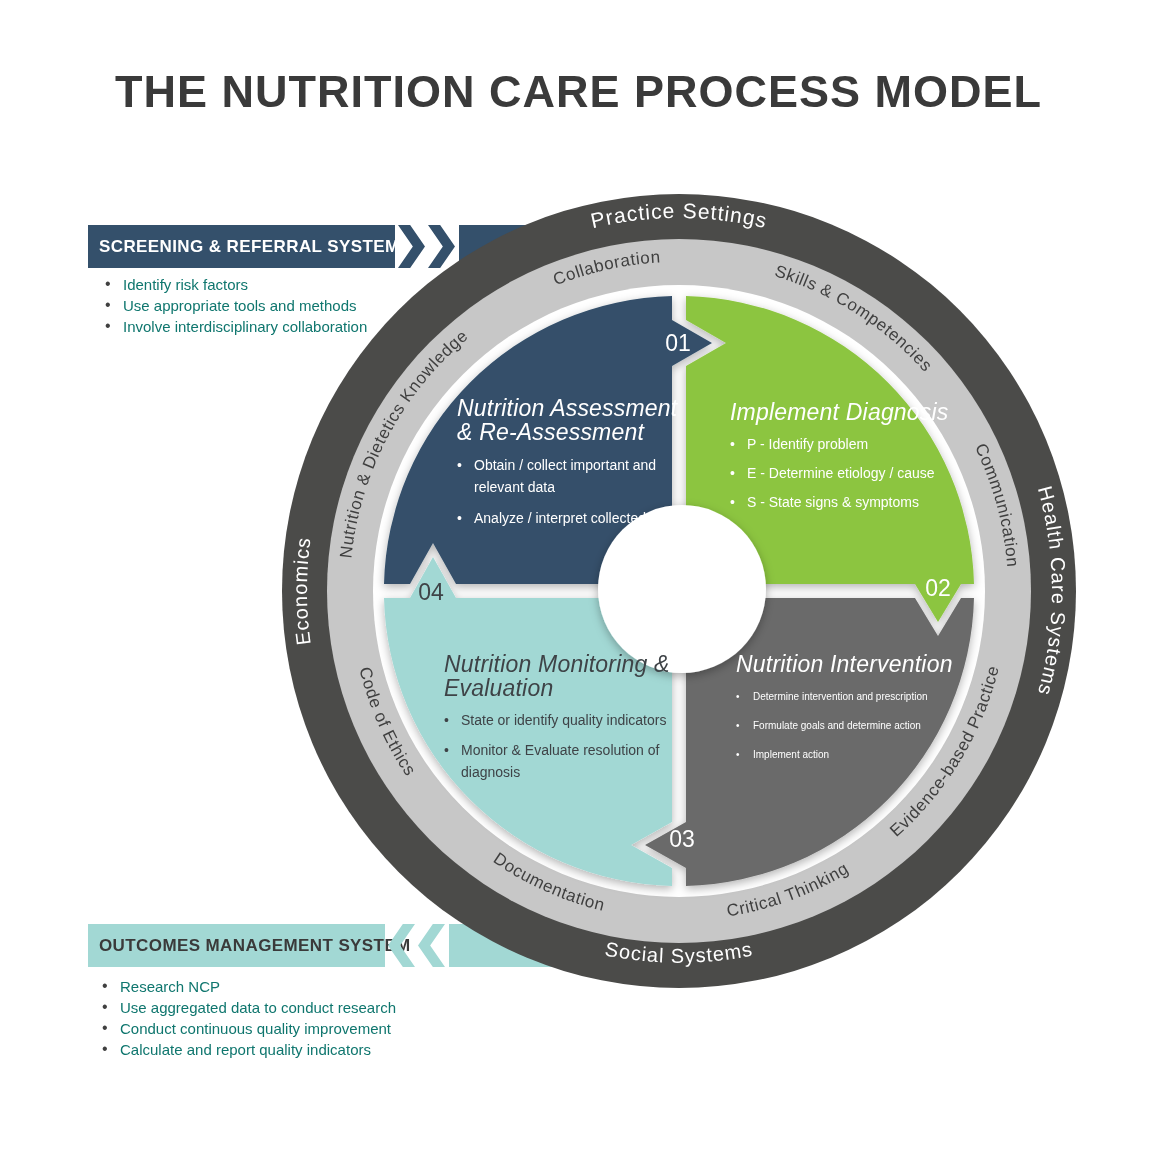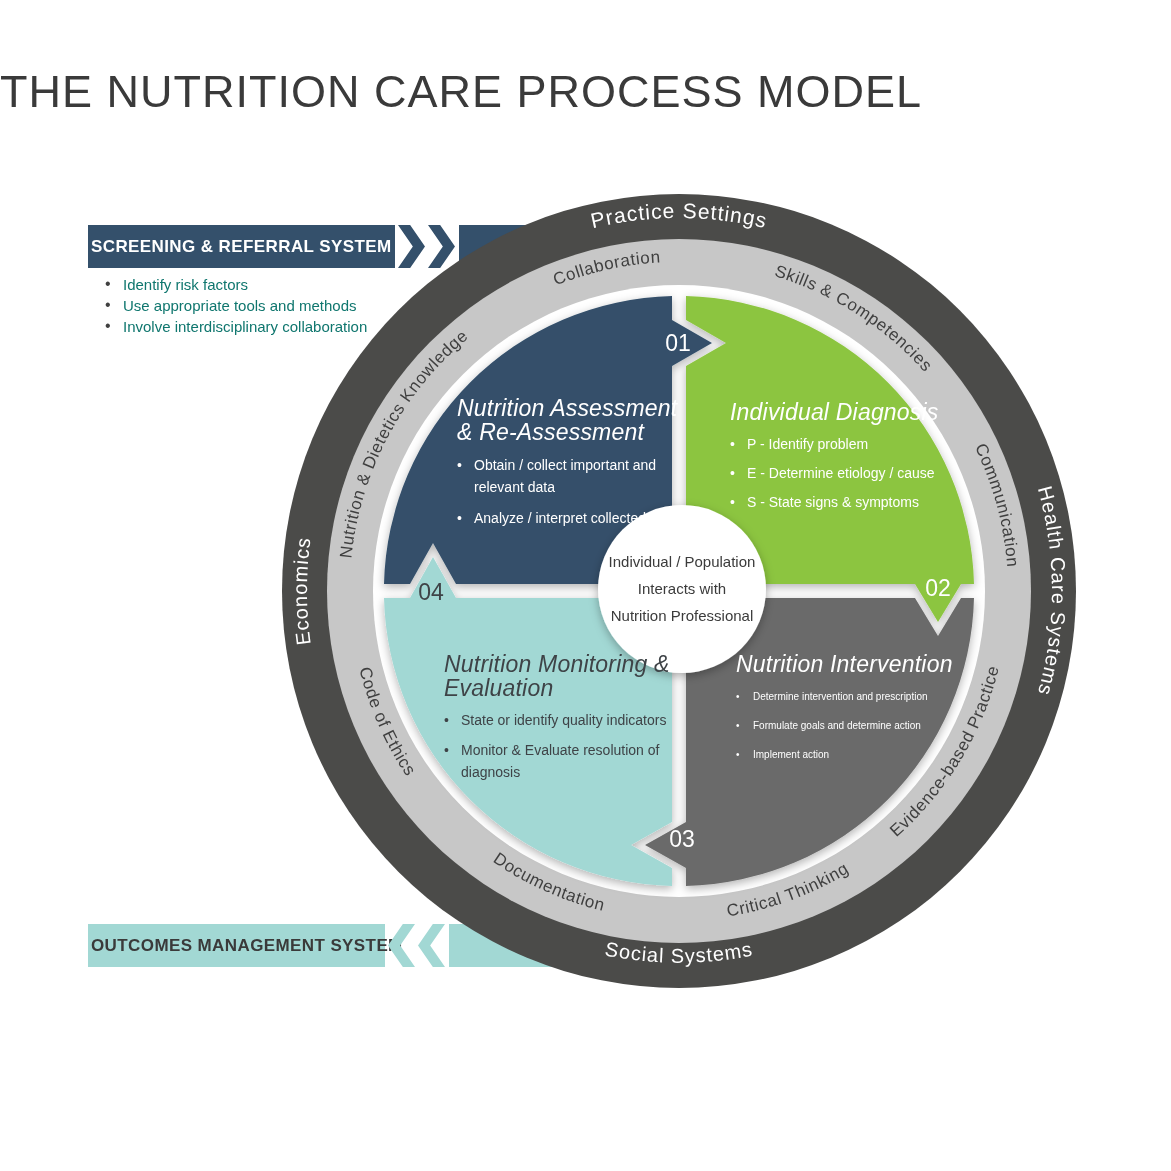--- a/index.html
+++ b/index.html
@@ -1,30 +1,30 @@
 <!DOCTYPE html>
 <html><head>
 <meta charset="utf-8">
 <style>
   html,body{margin:0;padding:0;background:#fff;}
   #canvas{position:relative;width:1171px;height:1171px;background:#fff;overflow:hidden;
           font-family:"Liberation Sans",sans-serif;}
 
   
-  .page-title{position:absolute;left:0;top:66px;width:1157px;text-align:left;
-    font-size:45px;font-weight:400;letter-spacing:1px;color:#3a3a3a;}
+  .page-title{position:absolute;left:0;top:66px;width:1157px;text-align:center;
+    font-size:45px;font-weight:700;letter-spacing:1px;color:#3a3a3a;}
 
   
   .banner{position:absolute;height:43px;display:flex;align-items:stretch;z-index:1;}
   .banner-top{left:88px;top:225px;}
   .banner-bottom{left:88px;top:924px;}
   .banner-solid{display:flex;align-items:center;}
   .banner-navy{background:#34506b;}
   .banner-teal{background:#a2d8d4;}
-  .banner-label{padding-left:3px;font-size:17px;font-weight:bold;letter-spacing:.4px;white-space:nowrap;}
+  .banner-label{padding-left:11px;font-size:17px;font-weight:bold;letter-spacing:.4px;white-space:nowrap;}
   .banner-top .banner-label{color:#ffffff;}
   .banner-bottom .banner-label{color:#3a3a3a;}
   .chev{width:27px;height:43px;margin-left:3px;}
   .chev-r{clip-path:polygon(0% 0%,45% 0%,100% 50%,45% 100%,0% 100%,55% 50%);}
   .chev-l{clip-path:polygon(100% 0%,55% 0%,0% 50%,55% 100%,100% 100%,45% 50%);}
 
   
   .side-list{position:absolute;z-index:1;margin:0;padding:0;list-style:none;
     font-size:15px;color:#0f766e;}
   .side-list li{margin-bottom:7px;padding-left:20px;position:relative;line-height:14px;}
@@ -82,20 +82,26 @@
   </ul>
 
   <div class="banner banner-bottom">
     <div class="banner-solid banner-teal" style="width:297px;">
       <span class="banner-label">OUTCOMES MANAGEMENT SYSTEM</span>
     </div>
     <div class="chev chev-l banner-teal"></div>
     <div class="chev chev-l banner-teal"></div>
     <div class="banner-solid banner-teal" style="width:120px;margin-left:4px;"></div>
   </div>
+  <ul class="side-list" id="outcomes-list">
+    <li>Research NCP</li>
+    <li>Use aggregated data to conduct research</li>
+    <li>Conduct continuous quality improvement</li>
+    <li>Calculate and report quality indicators</li>
+  </ul>
 
   <svg id="diagram" width="1171" height="1171" viewBox="0 0 1171 1171">
     <defs>
       <filter id="softshadow" x="-20%" y="-20%" width="140%" height="140%">
         <feDropShadow dx="0" dy="3" stdDeviation="5" flood-color="#000" flood-opacity="0.30"></feDropShadow>
       </filter>
 
       <path id="arc-practice" d="M 356 404.5 A 373 373 0 0 1 1002 404.5"></path>
       <path id="arc-hcs" d="M 893 285.5 A 373 373 0 0 1 893 896.5"></path>
       <path id="arc-social" d="M 357 777 A 372 372 0 0 0 1001 777"></path>
@@ -170,21 +176,21 @@
 
   <div class="qblock q-light" id="navy-block">
     <h3>Nutrition Assessment &amp; Re-Assessment</h3>
     <ul>
       <li style="line-height:22px;margin-bottom:10px;">Obtain / collect important and relevant data</li>
       <li>Analyze / interpret collected data</li>
     </ul>
   </div>
 
   <div class="qblock q-light" id="green-block">
-    <h3>Individual Diagnosis</h3>
+    <h3>Implement Diagnosis</h3>
     <ul>
       <li>P - Identify problem</li>
       <li>E - Determine etiology / cause</li>
       <li>S - State signs &amp; symptoms</li>
     </ul>
   </div>
 
   <div class="qblock q-light" id="gray-block">
     <h3>Nutrition Intervention</h3>
     <ul>
@@ -195,19 +201,14 @@
   </div>
 
   <div class="qblock q-dark" id="teal-block">
     <h3>Nutrition Monitoring &amp; Evaluation</h3>
     <ul>
       <li>State or identify quality indicators</li>
       <li style="line-height:22px;">Monitor &amp; Evaluate resolution of diagnosis</li>
     </ul>
   </div>
 
-  <div id="center-text">
-    <div>Individual / Population</div>
-    <div>Interacts with</div>
-    <div>Nutrition Professional</div>
-  </div>
 
 </div>
 
 </body></html>

